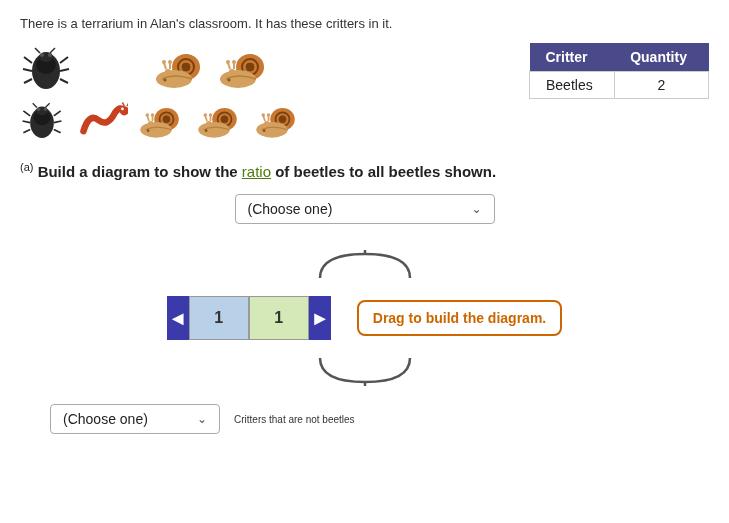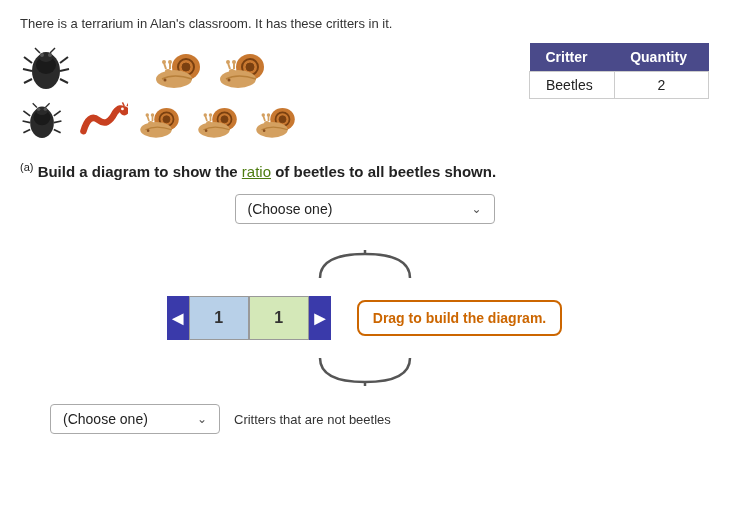--- a/index.html
+++ b/index.html
@@ -205,21 +205,21 @@
       font-size: 14px;
       width: 170px;
       display: flex;
       align-items: center;
       justify-content: space-between;
       cursor: pointer;
       background: #fff;
     }
 
     .critters-label {
-      font-size: 13px;
+      font-size: 10px;
       color: #333;
     }
 
     
     .beetle {
       width: 52px;
       height: 52px;
     }
     .beetle-sm {
       width: 44px;

